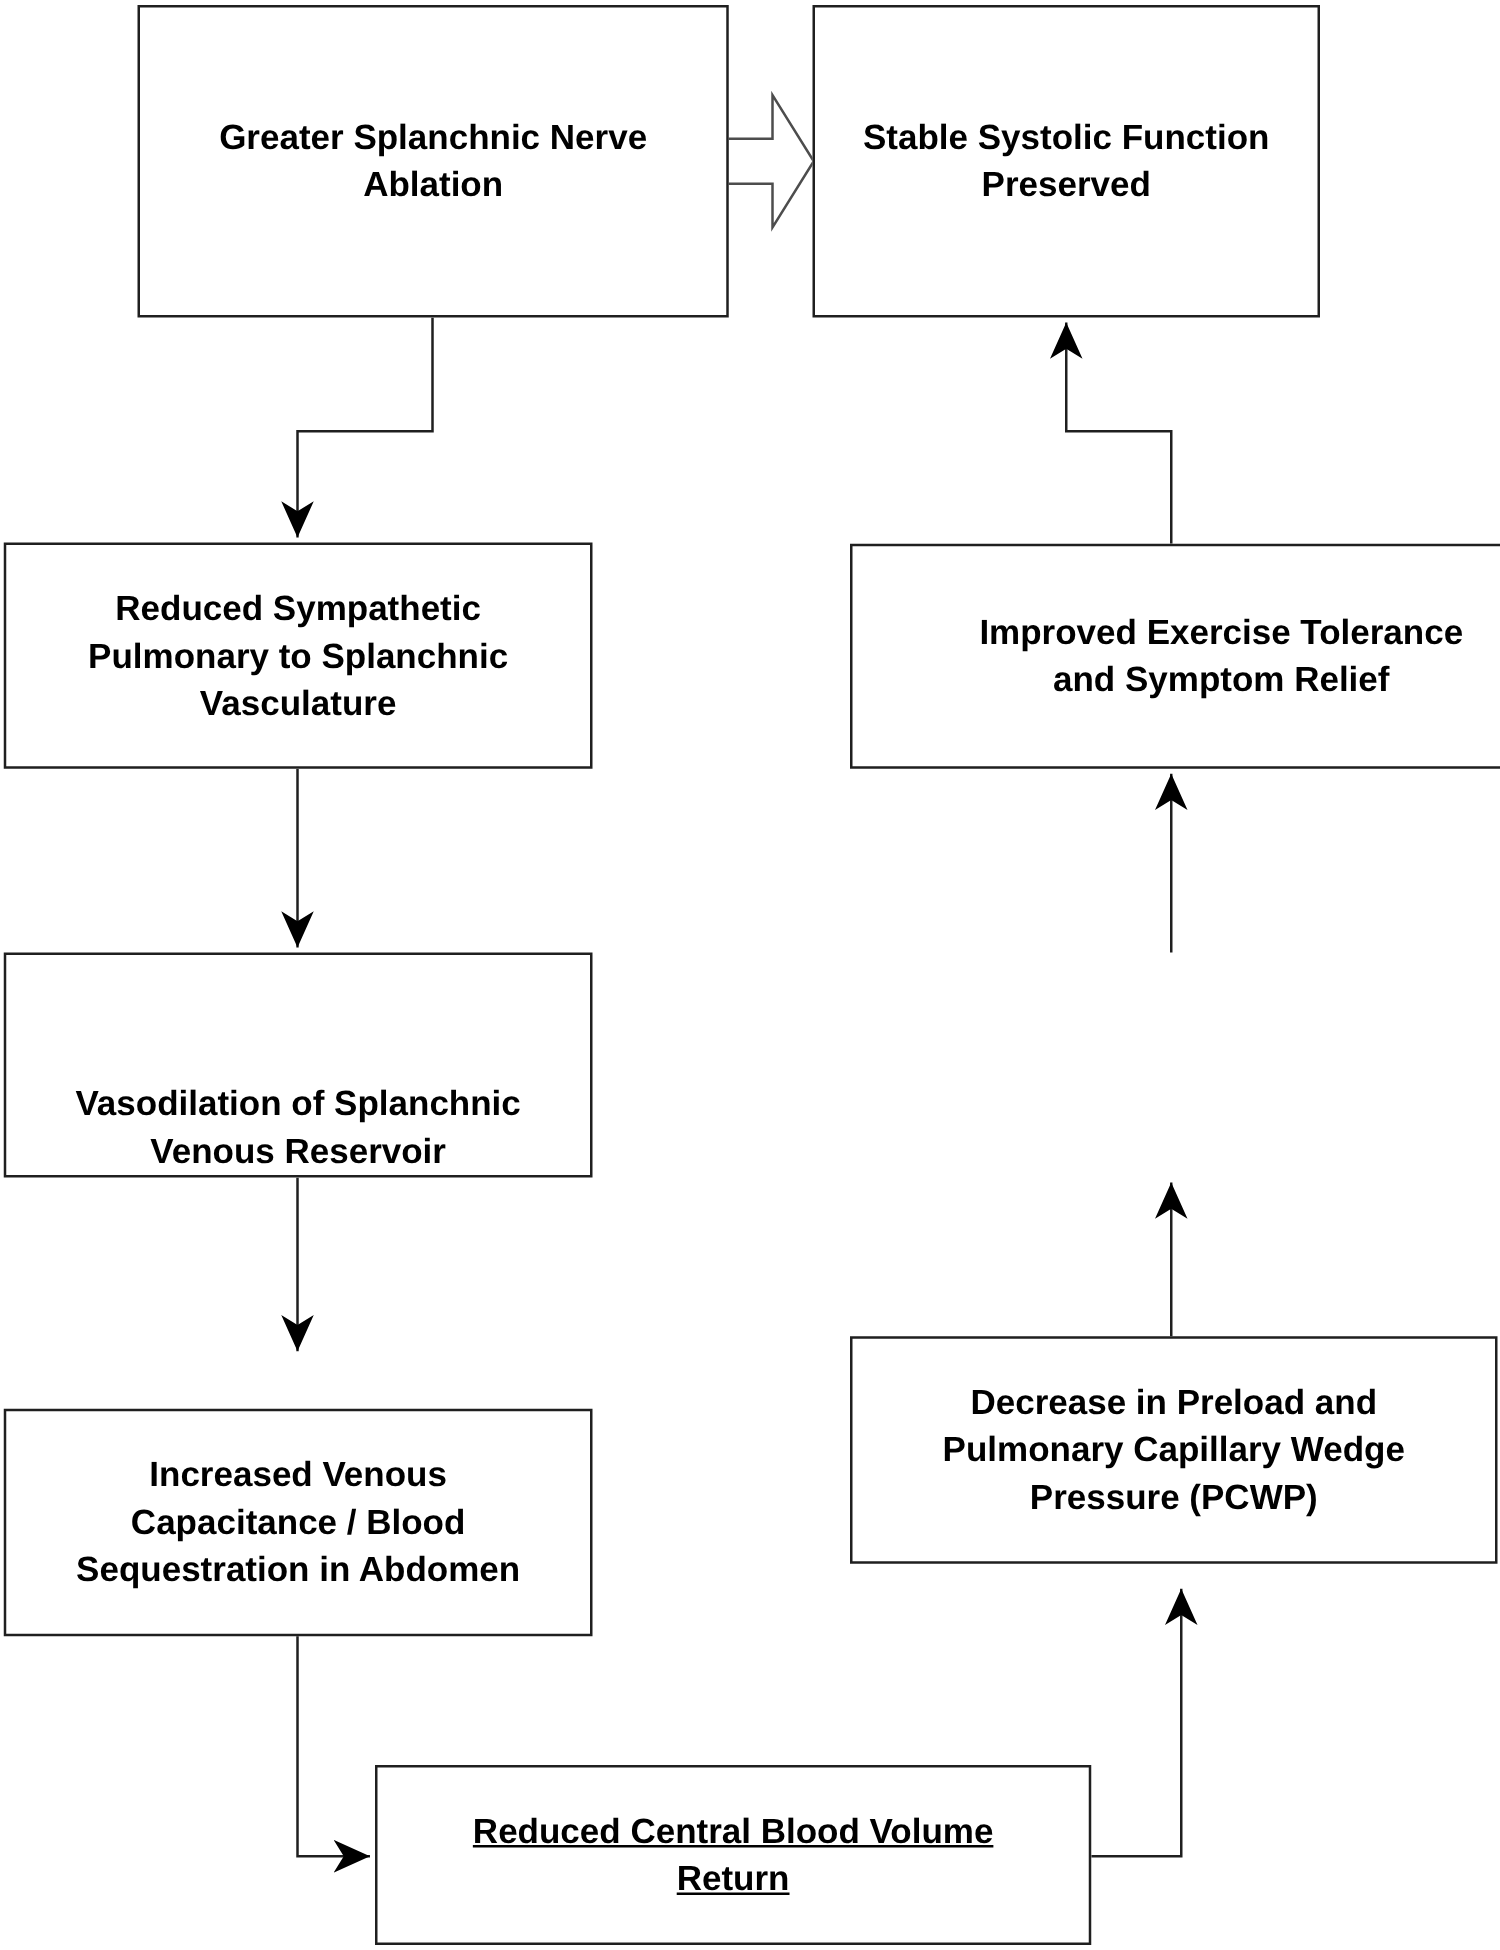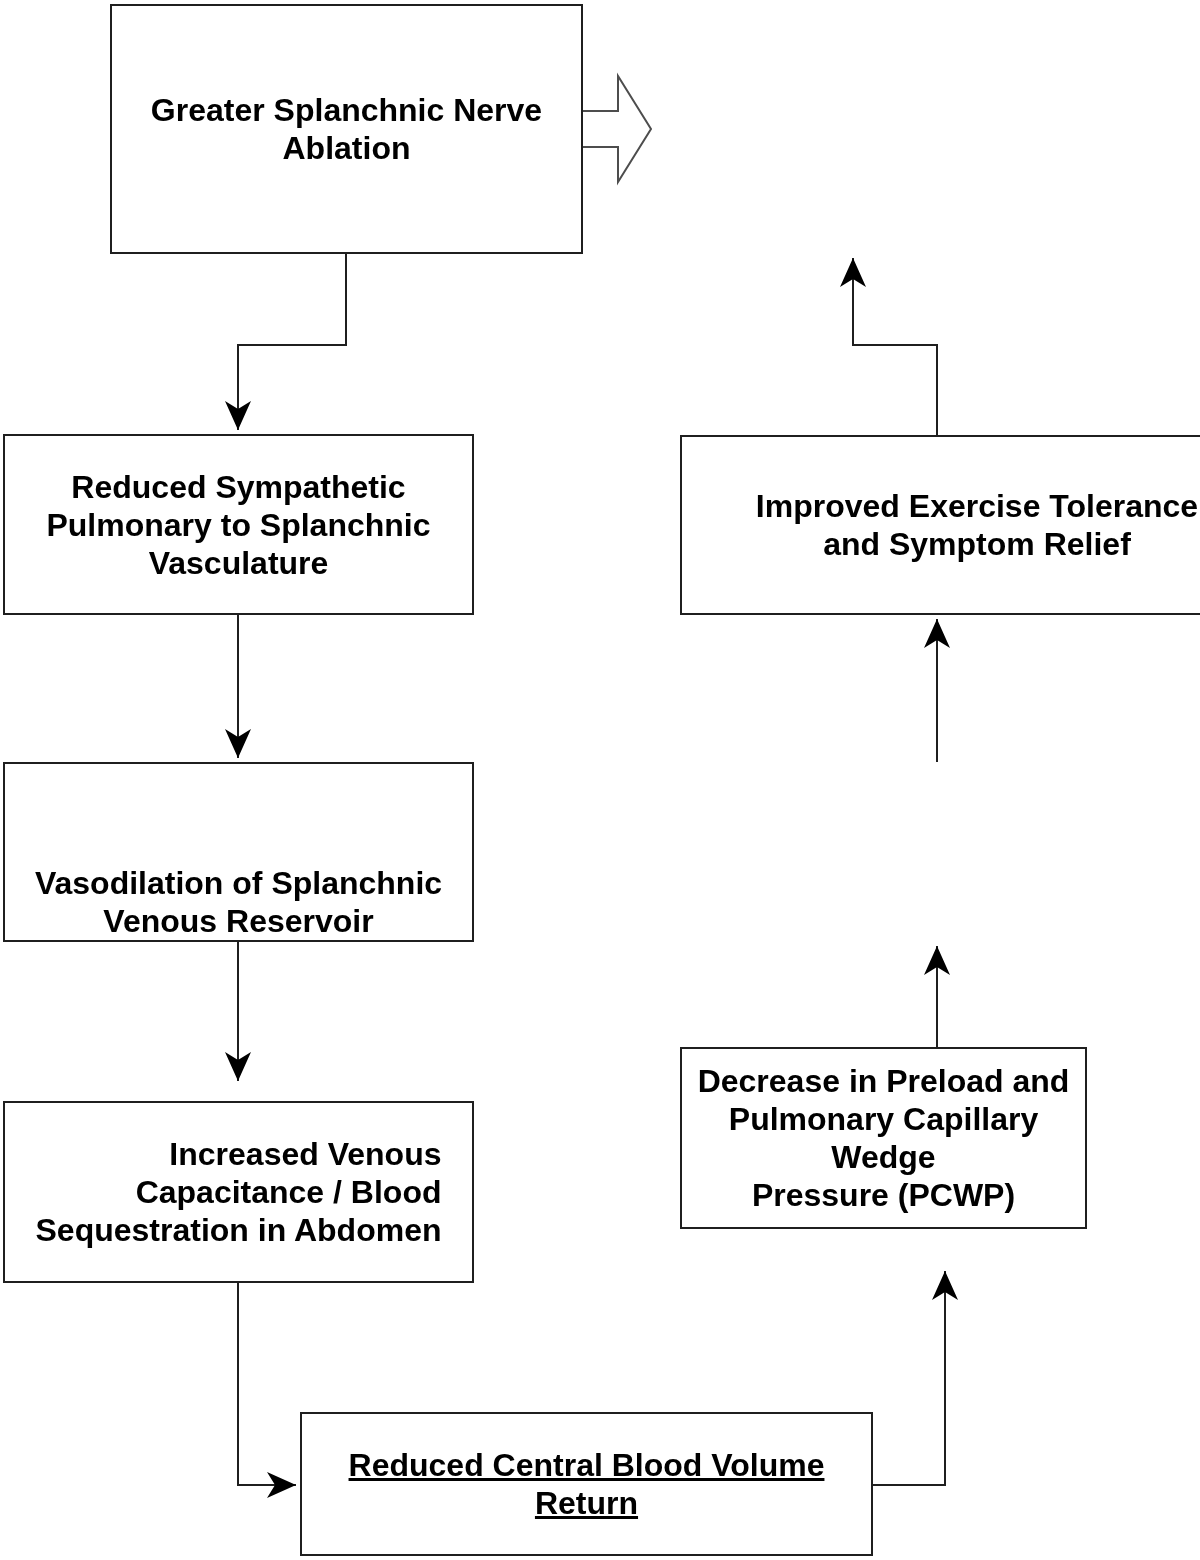--- a/index.html
+++ b/index.html
@@ -21,21 +21,21 @@
     box-sizing: border-box;
     background: #ffffff;
     border: 2px solid #1f1f1f;
     display: flex;
     align-items: center;
     justify-content: center;
     text-align: center;
   }
   .node-label {
     font-weight: 700;
-    font-size: 32px;
+    font-size: 28px;
     line-height: 38px;
     color: #000000;
     white-space: pre-line;
     padding: 0 8px;
   }
 </style>
 </head>
 <body>
 
 <div class="canvas">
@@ -64,45 +64,49 @@
     <path d="M937,762 L937,619" fill="none" stroke="#1f1f1f" stroke-width="2" marker-end="url(#arrowhead)"></path>
 
     <path d="M937,435 L937,345 L853,345 L853,258" fill="none" stroke="#1f1f1f" stroke-width="2" marker-end="url(#arrowhead)"></path>
   </svg>
 
   <div class="node" style="left:110px; top:4px; width:473px; height:250px;">
     <span class="node-label">Greater Splanchnic Nerve
 Ablation</span>
   </div>
 
+  <div class="node" style="left:650px; top:4px; width:406px; height:250px;">
+    <span class="node-label">Stable Systolic Function
+Preserved</span>
+  </div>
 
   <div class="node" style="left:3px; top:434px; width:471px; height:181px;">
     <span class="node-label">Reduced Sympathetic
 Pulmonary to Splanchnic
 Vasculature</span>
   </div>
 
   <div class="node" style="left:680px; top:435px; width:594px; height:180px;">
     <span class="node-label">Improved Exercise Tolerance
 and Symptom Relief</span>
   </div>
 
   <div class="node" style="left:3px; top:762px; width:471px; height:180px;align-items:flex-end;">
     <span class="node-label">Vasodilation of Splanchnic
 Venous Reservoir</span>
   </div>
 
 
-  <div class="node" style="left:3px; top:1101px; width:471px; height:182px;text-align:right;">
+  <div class="node" style="left:3px; top:1127px; width:471px; height:182px;">
     <span class="node-label">Increased Venous
 Capacitance / Blood
 Sequestration in Abdomen</span>
   </div>
 
-  <div class="node" style="left:680px; top:1047px; width:407px; height:182px;">
+  <div class="node" style="left:680px; top:1069px; width:518px; height:182px;">
     <span class="node-label">Decrease in Preload and
 Pulmonary Capillary Wedge
 Pressure (PCWP)</span>
   </div>
 
   <div class="node" style="left:300px; top:1412px; width:573px; height:144px;text-decoration:underline;">
     <span class="node-label">Reduced Central Blood Volume
 Return</span>
   </div>
 

